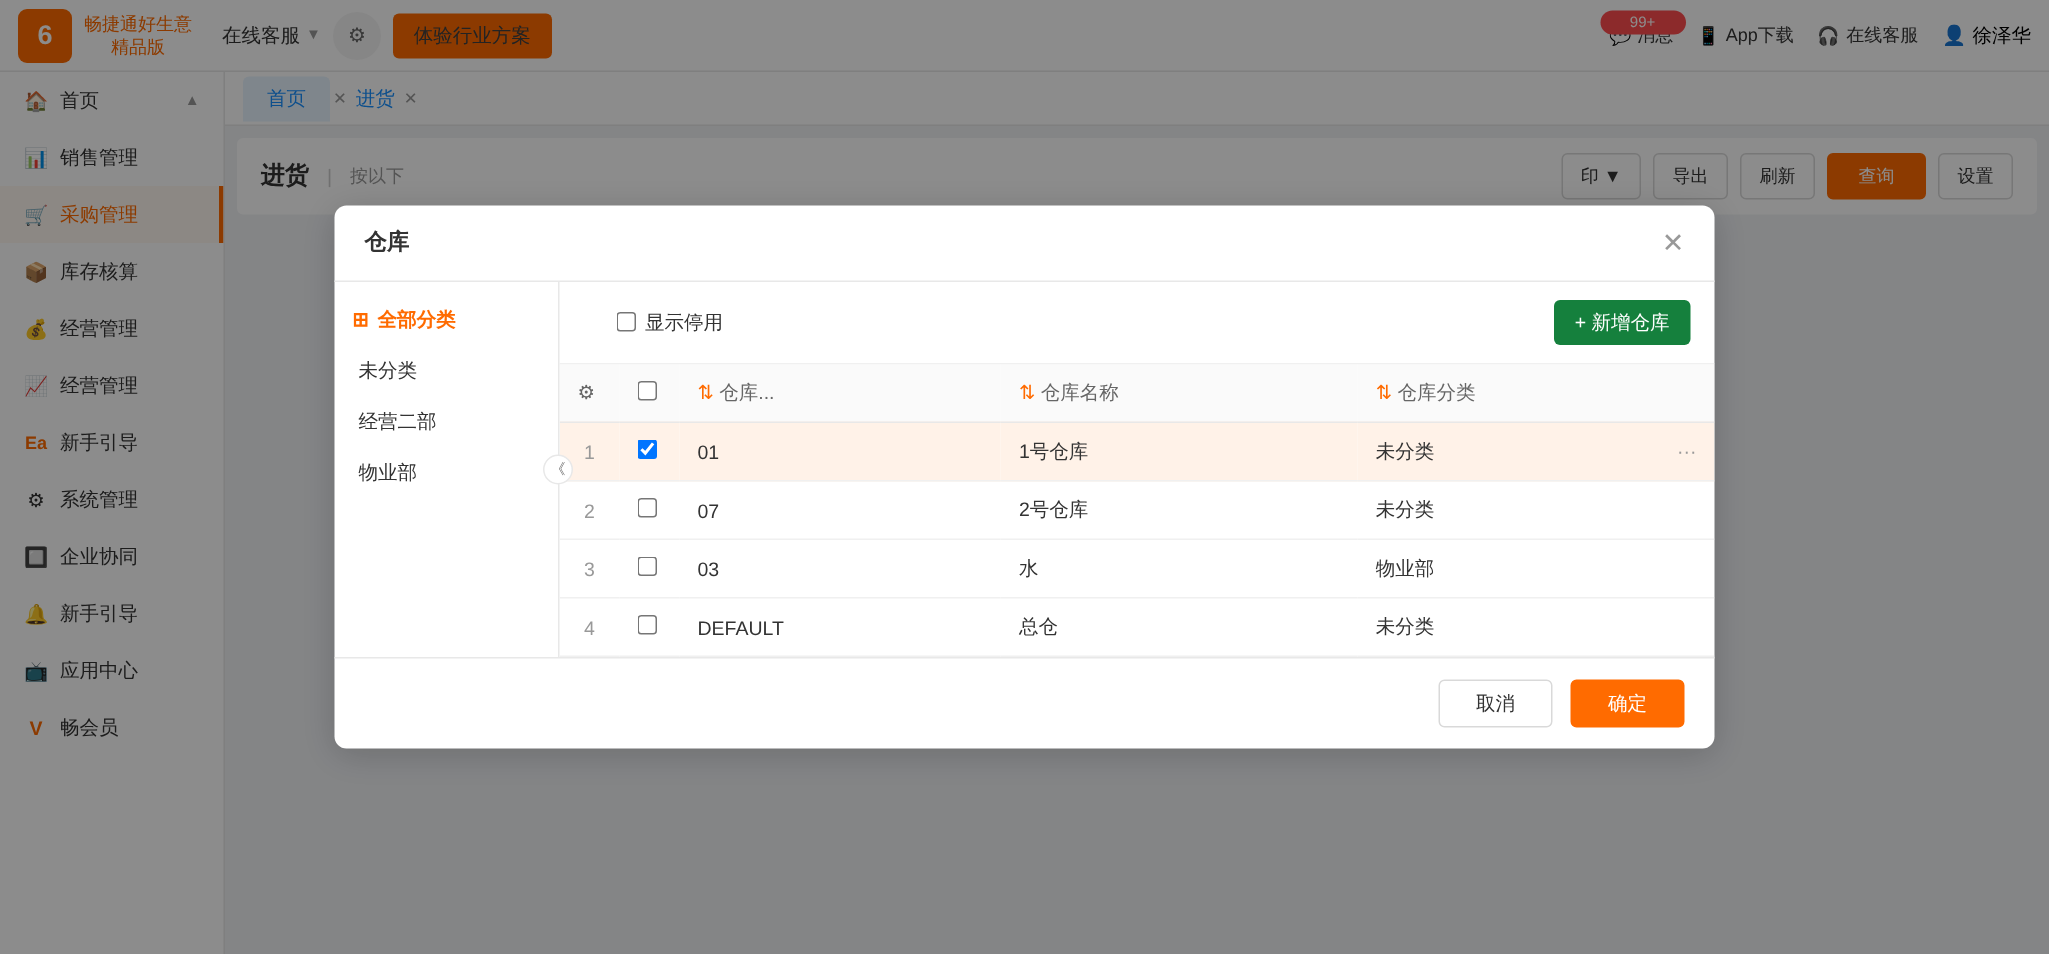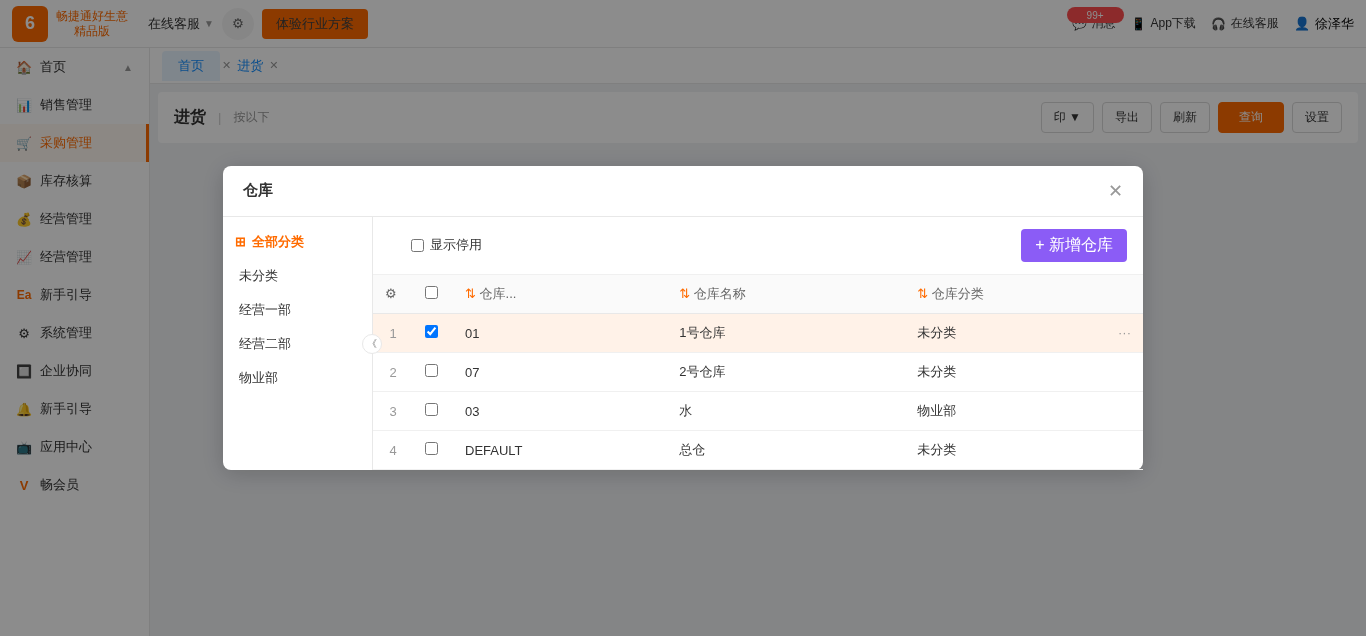--- a/index.html
+++ b/index.html
@@ -162,23 +162,23 @@
       padding: 4px 8px; gap: 6px;
       width: 200px;
     }
     .search-input input {
       border: none; outline: none; font-size: 13px; width: 150px; color: #999;
     }
     .search-icon { color: #999; }
     .checkbox-item { display: flex; align-items: center; gap: 6px; color: #333; font-size: 13px; padding-left: 22px; }
     .add-btn {
       margin-left: auto;
-      background: #8b5cf6; color: #fff; border: none;
+      background: #15803d; color: #fff; border: none;
       padding: 6px 14px; border-radius: 4px; cursor: pointer;
-      font-size: 16px; display: flex; align-items: center; gap: 4px;
+      font-size: 13px; display: flex; align-items: center; gap: 4px;
     }
 
     
     .modal-table { flex: 1; overflow: auto; }
     table { width: 100%; border-collapse: collapse; }
     thead tr { background: #fafafa; }
     th {
       padding: 10px 12px; text-align: left;
       font-size: 13px; color: #666; font-weight: normal;
       border-bottom: 1px solid #e8e8e8;
@@ -361,21 +361,20 @@
 
     <div class="modal-body">
 
       <div class="category-sidebar" style="position:relative;">
         <div class="category-header">
           <span style="color:#ff6b00;">⊞</span>
           <span>全部分类</span>
         </div>
         <div style="position:absolute;right:-10px;top:50%;transform:translateY(-50%);z-index:10;background:#fff;border:1px solid #e8e8e8;border-radius:50%;width:20px;height:20px;display:flex;align-items:center;justify-content:center;cursor:pointer;font-size:10px;color:#666;">《</div>
         <div class="category-item">未分类</div>
-        <div class="category-item">经营一部</div>
         <div class="category-item">经营二部</div>
         <div class="category-item">物业部</div>
       </div>
 
       <div class="modal-main">
 
         <div class="modal-toolbar">
           <label class="checkbox-item">
             <input type="checkbox" style="">
             <span>显示停用</span>
@@ -429,14 +428,18 @@
       <td>总仓</td>
       <td style="display:flex;align-items:center;justify-content:space-between;">未分类 </td>
     </tr>
               </tbody>
           </table>
         </div>
 
       </div>
     </div>
 
+    <div class="modal-actions">
+      <button class="cancel-btn">取消</button>
+      <button class="confirm-btn">确定</button>
+    </div>
   </div>
 </div>
 
 </body></html>

